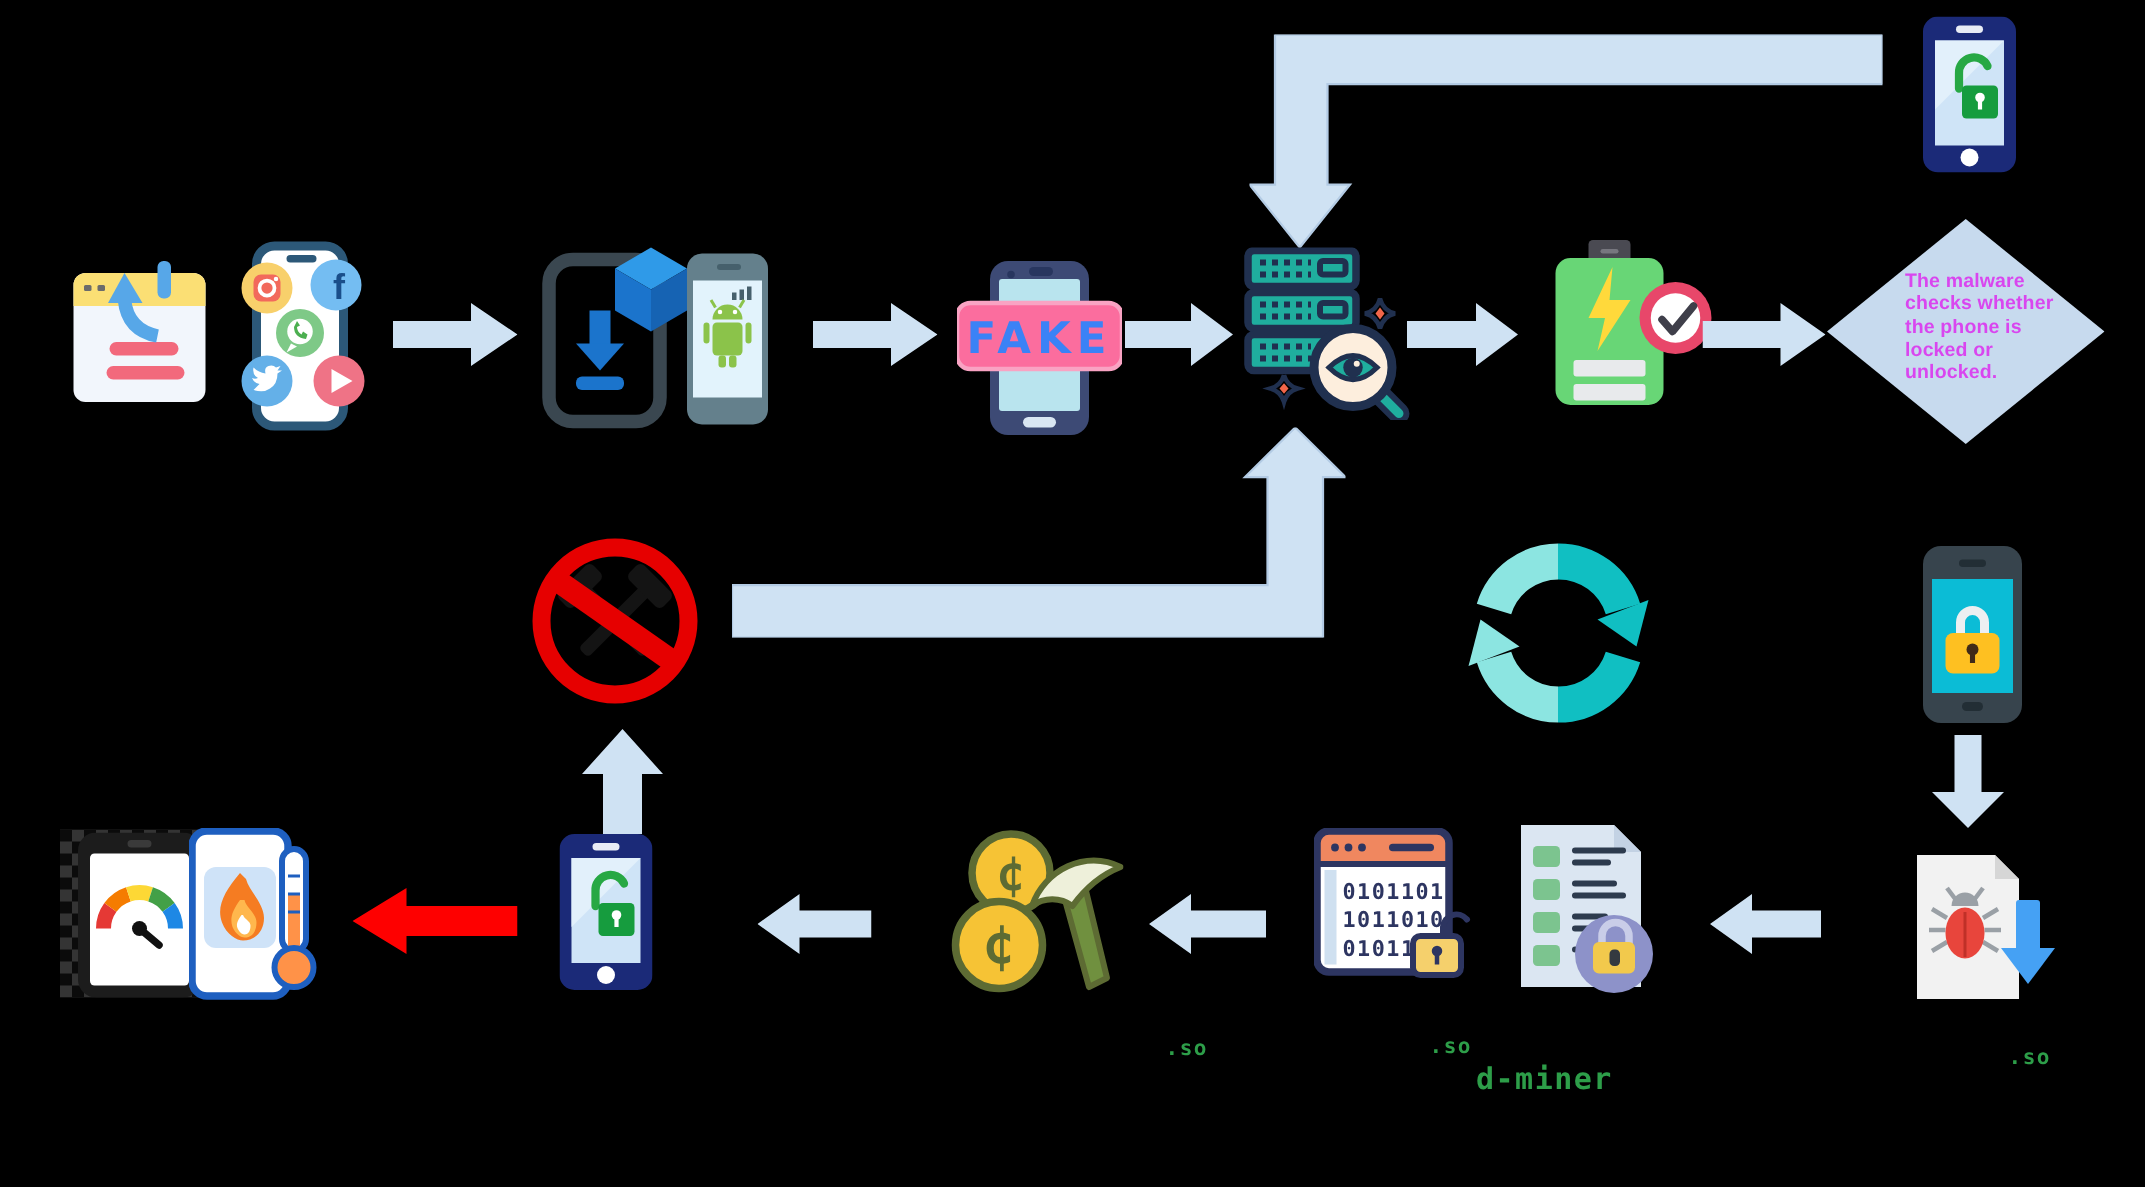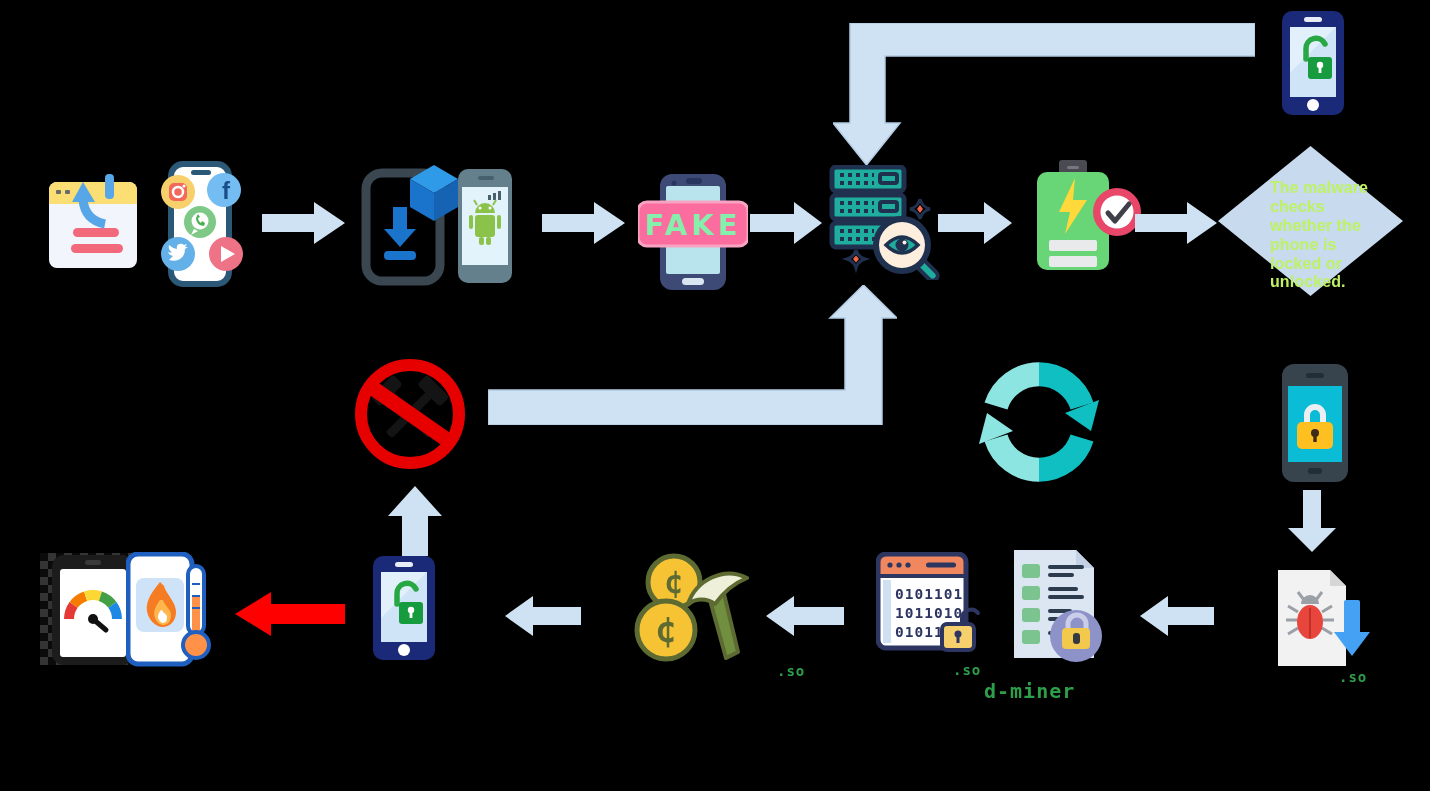--- a/index.html
+++ b/index.html
@@ -3,25 +3,25 @@
 <meta charset="utf-8">
 <style>
   html,body{margin:0;padding:0;background:#000;}
   #canvas{position:relative;width:1430px;height:791px;background:var(--canvas-bg,#000);overflow:hidden;
           font-family:"Liberation Sans", sans-serif;}
   .node{position:absolute;}
   .arrow-shape{fill:var(--arrow,#cfe2f3);}
   .elbow-shape{fill:var(--arrow,#cfe2f3);stroke:var(--arrow-stroke,#b3cbe4);stroke-width:1.5;}
   .red-shape{fill:var(--red-arrow,#fe0000);}
   .diamond-shape{fill:var(--diamond-fill,#c7daee);}
-  .diamond-text{position:absolute;left:52px;top:33px;width:114px;color:#bef264;
-    font-size:16px;font-weight:700;line-height:1.18;letter-spacing:.1px;}
+  .diamond-text{position:absolute;left:52px;top:33px;width:114px;color:#d946ef;
+    font-size:13px;font-weight:700;line-height:1.18;letter-spacing:.1px;}
   .code-label{position:absolute;color:var(--code-green,#2d9e49);
-    font-family:"DejaVu Sans Mono", monospace;font-weight:700;font-size:14px;letter-spacing:1px;}
-  .fake-label{position:absolute;left:0px;top:36px;width:110px;text-align:center;color:#86efac;
+    font-family:"DejaVu Sans Mono", monospace;font-weight:700;font-size:14px;letter-spacing:1px;margin-top:28px;}
+  .fake-label{position:absolute;left:0px;top:36px;width:110px;text-align:center;color:#3b82f6;
     font-family:"DejaVu Sans", sans-serif;font-weight:800;font-size:29px;letter-spacing:4px;}
   .checker{background:repeating-conic-gradient(#343434 0% 25%, #0b0b0b 0% 50%) 0 0/16px 16px;}
   .bin-text{font-family:"DejaVu Sans Mono", monospace;font-weight:700;}
 </style>
 </head>
 <body>
 
 <div id="canvas">
 
   <svg class="node" style="left:47px;top:168px" width="95" height="105" viewBox="0 0 95 105">

